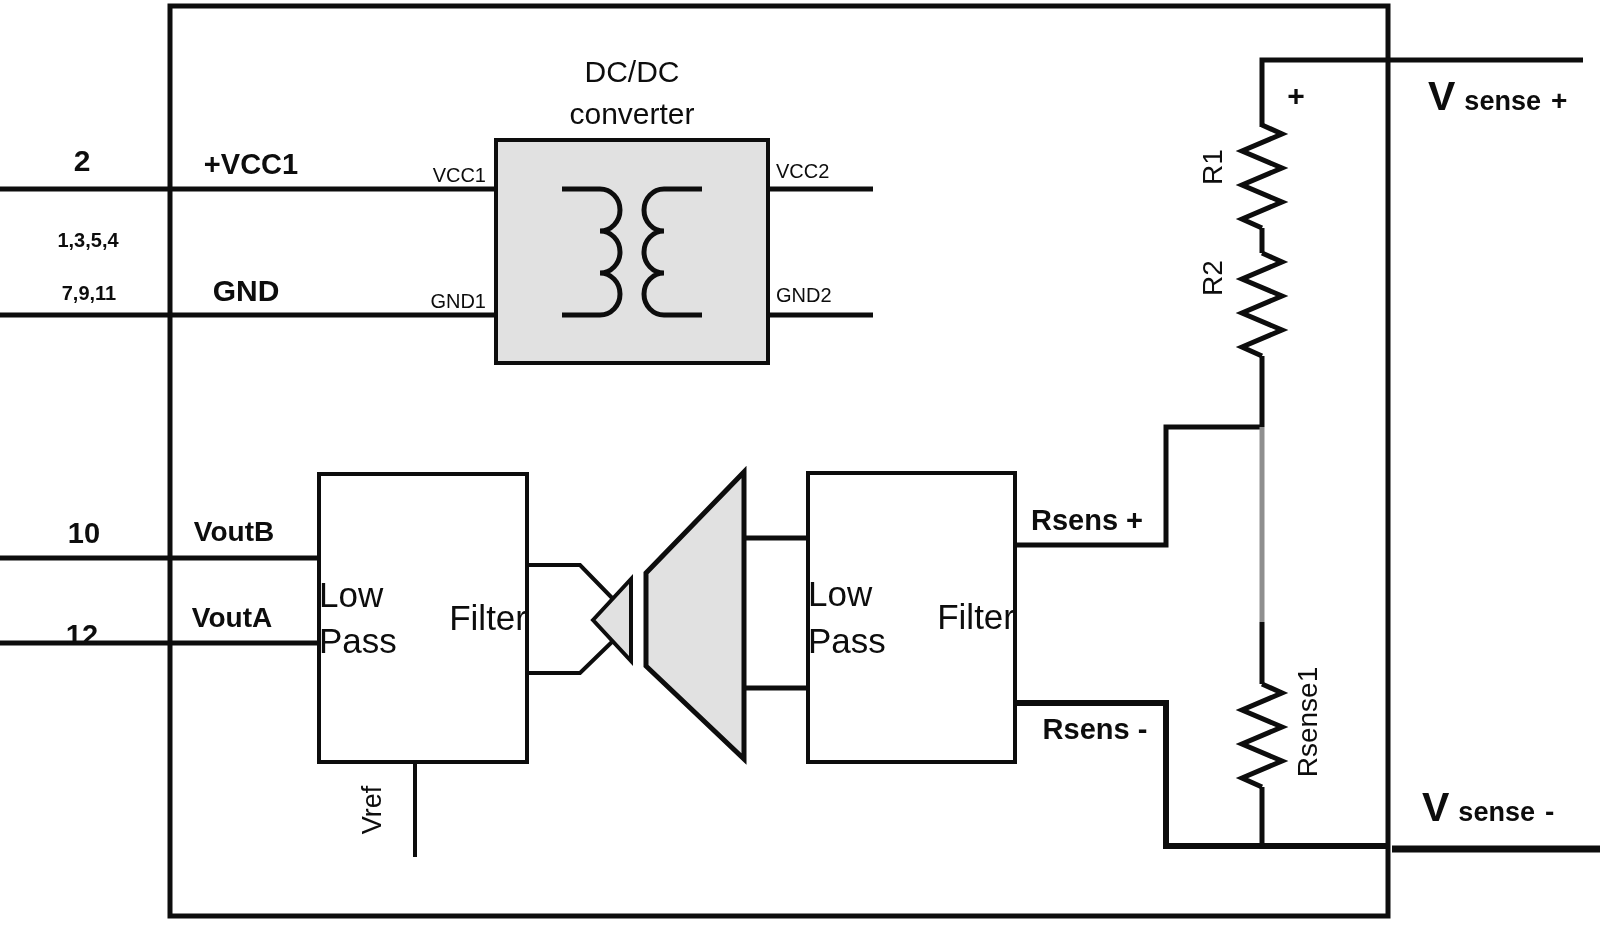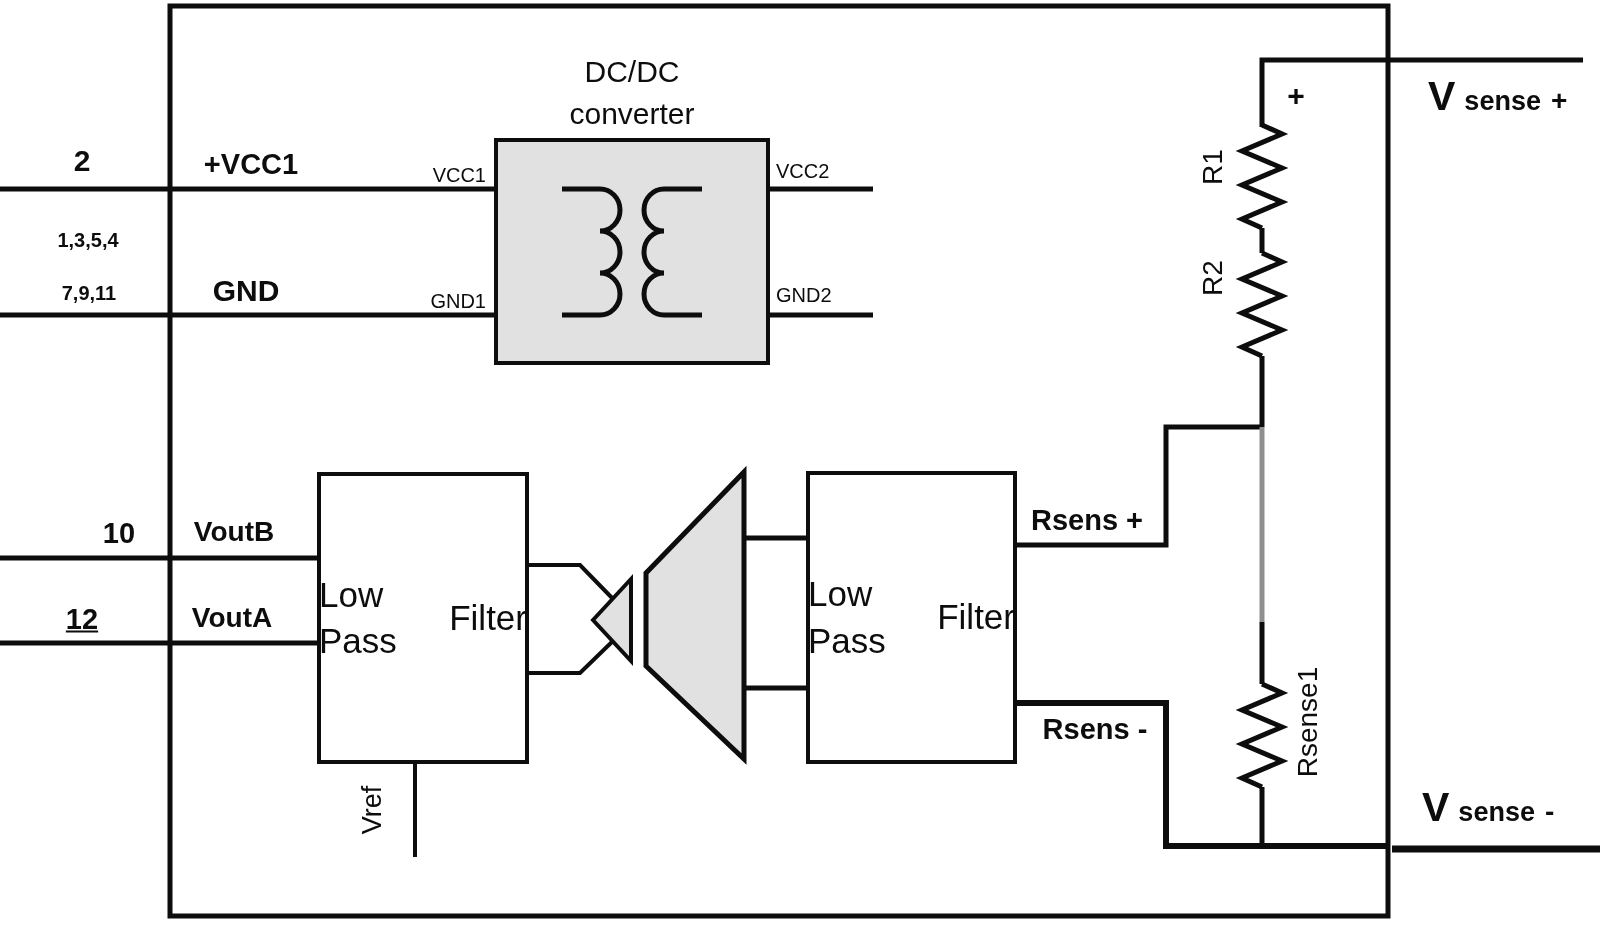--- a/index.html
+++ b/index.html
@@ -92,23 +92,23 @@
     <path d="M1262 787 V846" stroke="#0d0d0d" stroke-width="5" fill="none"></path>
 
     <path d="M1392 849 H1600" stroke="#0d0d0d" stroke-width="7" fill="none"></path>
   </svg>
 
   <div class="lbl b fs30" style="left:82px;top:161px;">2</div>
   <div class="lbl b fs29" style="left:251px;top:164px;">+VCC1</div>
   <div class="lbl b fs26" style="left:88px;top:240px;">1,3,5,4</div>
   <div class="lbl b fs26" style="left:89px;top:267px;margin-top:26px;">7,9,11</div>
   <div class="lbl b fs30" style="left:246px;top:291px;">GND</div>
-  <div class="lbl b fs29" style="left:84px;top:533px;margin-left:35px;">10</div>
+  <div class="lbl b fs29" style="left:84px;top:533px;">10</div>
   <div class="lbl b fs28" style="left:234px;top:532px;">VoutB</div>
-  <div class="lbl b fs29" style="left:82px;top:619px;text-decoration:underline;">12</div>
+  <div class="lbl b fs29" style="left:82px;top:635px;">12</div>
   <div class="lbl b fs28" style="left:232px;top:618px;">VoutA</div>
 
   <div class="lbl fs30" style="left:632px;top:72px;">DC/DC</div>
   <div class="lbl fs30" style="left:632px;top:114px;">converter</div>
   <div class="lbl ralign fs26" style="left:486px;top:175px;">VCC1</div>
   <div class="lbl ralign fs26" style="left:486px;top:301px;text-align:center;">GND1</div>
   <div class="lbl lalign fs26" style="left:776px;top:171px;">VCC2</div>
   <div class="lbl lalign fs26" style="left:776px;top:295px;">GND2</div>
 
   <div class="blocktext" style="left:319px;top:474px;width:208px;height:288px;">

